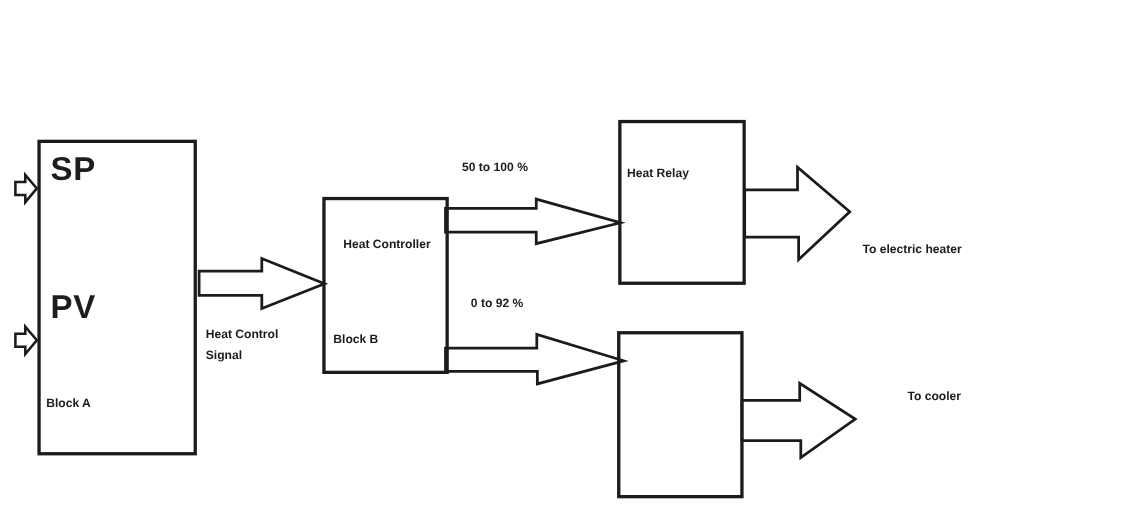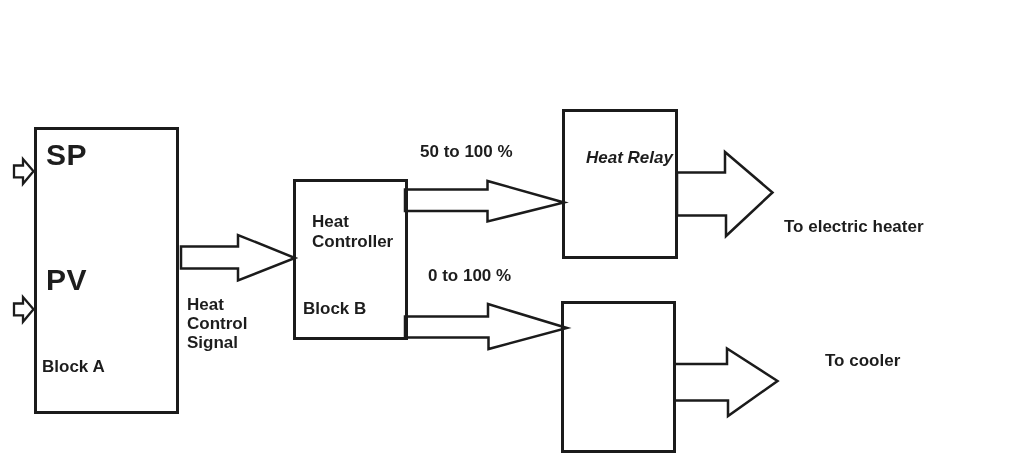--- a/index.html
+++ b/index.html
@@ -32,39 +32,39 @@
   svg .arrow-small {
     fill: #ffffff;
     stroke: var(--line);
     stroke-width: 2.3;
     stroke-linejoin: miter;
   }
   .lbl {
     position: absolute;
     font-weight: bold;
     color: var(--text);
-    font-size: 17px;
+    font-size: 11px;
     line-height: 18px;
     white-space: nowrap;
   }
   .lbl.wrap { white-space: normal; }
   .lbl.big {
     font-size: 30px;
     line-height: 30px;
     letter-spacing: 0.5px;
   }
   .lbl.sp-label       { left: 46px;  top: 101px; }
   .lbl.pv-label       { left: 46px;  top: 226px; text-align: center; }
   .lbl.block-a-name   { left: 42px;  top: 319px; text-align: center; }
   .lbl.signal-label   { left: 187px; top: 256px; width: 100px; line-height: 19px; }
   .lbl.block-b-title  { left: 312px; top: 173px; width: 85px;  line-height: 20px; }
   .lbl.block-b-name   { left: 303px; top: 261px; }
   .lbl.heat-range     { left: 420px; top: 104px; }
   .lbl.cool-range     { left: 428px; top: 228px; }
-  .lbl.heat-relay     { left: 586px; top: 110px; font-style: italic; }
+  .lbl.heat-relay     { left: 570px; top: 110px; }
   .lbl.cool-relay     { left: 598px; top: 314px; width: 60px; line-height: 19px; }
   .lbl.heater-dest    { left: 784px; top: 179px; }
   .lbl.cooler-dest    { left: 825px; top: 313px; }
 </style>
 </head>
 <body>
 
 <div class="canvas">
 
   <svg width="1024" height="476" viewBox="0 0 1024 476">
@@ -89,16 +89,16 @@
 
   <div class="lbl wrap block-b-title">Heat Controller</div>
 
   <div class="lbl wrap signal-label">Heat Control Signal</div>
   <div class="lbl block-b-name">Block B</div>
 
   <div class="lbl heat-range">50 to 100 %</div>
   <div class="lbl heat-relay">Heat Relay</div>
   <div class="lbl heater-dest">To electric heater</div>
 
-  <div class="lbl cool-range">0 to 100 %</div>
+  <div class="lbl cool-range">0 to 92 %</div>
   <div class="lbl cooler-dest">To cooler</div>
 
 </div>
 
 </body></html>

